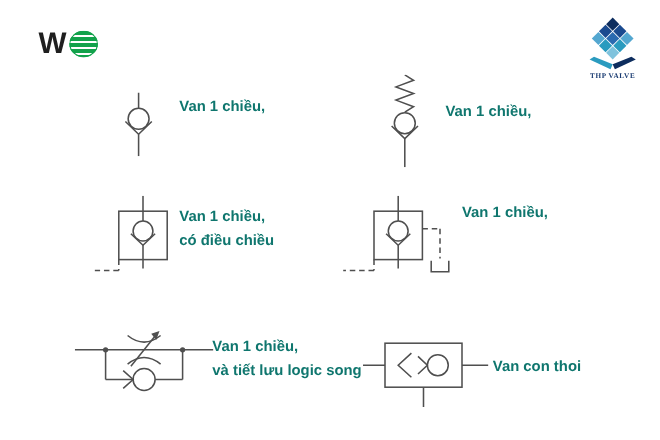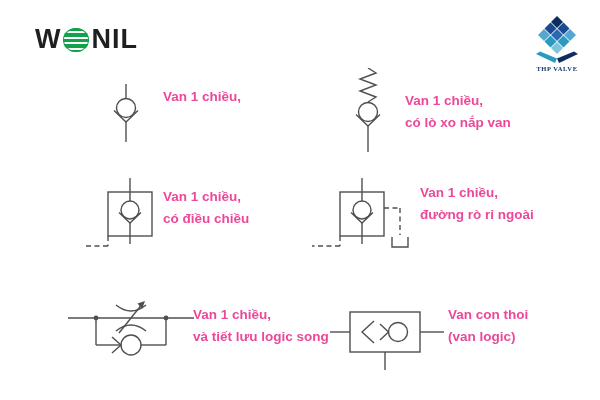--- a/index.html
+++ b/index.html
@@ -12,36 +12,35 @@
   .wonil .ltr{font-size:27px;font-weight:800;color:#1f1f1f;letter-spacing:1px;line-height:1;}
   .wonil .disc{
     display:inline-block;width:26px;height:24px;border-radius:50%;
     background:repeating-linear-gradient(180deg,#12a24b 0 3.5px,#ffffff 3.5px 5.5px);
     box-shadow:inset 0 0 0 1px #12a24b;
   }
   .thp{position:absolute;left:528px;top:14px;}
   
   .sym{position:absolute;}
   .sym svg{display:block;}
-  .lbl{position:absolute;color:#ec4899;font-size:13.5px;font-weight:700;line-height:21.5px;white-space:nowrap;}
+  .lbl{position:absolute;color:#0f766e;font-size:13.5px;font-weight:700;line-height:21.5px;white-space:nowrap;}
   .lbl span{display:block;}
   .stroke{stroke:#4f4f4f;stroke-width:1.4;fill:none;}
   .dash{stroke:#4f4f4f;stroke-width:1.4;fill:none;stroke-dasharray:5 3.5;}
   .fillg{fill:#4f4f4f;stroke:none;}
   .thp-caption{font-family:"Liberation Serif","DejaVu Serif",serif;font-size:6.5px;font-weight:700;fill:#16386f;letter-spacing:.6px;}
 </style>
 </head>
 <body>
 
 <div id="canvas">
 
   <div class="wonil">
     <span class="ltr">W</span>
     <span class="disc"></span>
-    <span class="ltr">NIL</span>
   </div>
 
   <div class="thp">
     <svg width="58" height="58" viewBox="0 0 58 58">
       <g>
         <path d="M29 2 L35 8 L29 14 L23 8 Z" fill="#0d2d5e"></path>
         <path d="M22.5 8.5 L28.5 14.5 L22.5 20.5 L16.5 14.5 Z" fill="#1a4a8f"></path>
         <path d="M35.5 8.5 L41.5 14.5 L35.5 20.5 L29.5 14.5 Z" fill="#1a4a8f"></path>
         <path d="M16 15 L22 21 L16 27 L10 21 Z" fill="#53a7d0"></path>
         <path d="M29 15 L35 21 L29 27 L23 21 Z" fill="#2a6ab0"></path>
@@ -73,21 +72,20 @@
   <div class="sym" style="left:346px;top:68px;">
     <svg width="44" height="84" viewBox="0 0 44 84">
       <polyline class="stroke" points="22,0 30,5 14,11 30,17 14,23 30,29 22,34"></polyline>
       <circle class="stroke" cx="22" cy="44" r="9.5"></circle>
       <path class="stroke" d="M10 46.5 L22 58 L34 46.5"></path>
       <line class="stroke" x1="22" y1="58" x2="22" y2="84"></line>
     </svg>
   </div>
   <div class="lbl" style="left:405px;top:90px;">
     <span>Van 1 chiều,</span>
-    <span>có lò xo nắp van</span>
   </div>
 
   <div class="sym" style="left:86px;top:178px;">
     <svg width="72" height="72" viewBox="0 0 72 72">
       <rect class="stroke" x="22" y="14" width="44" height="44"></rect>
       <line class="stroke" x1="44" y1="0" x2="44" y2="23"></line>
       <circle class="stroke" cx="44" cy="32" r="9"></circle>
       <path class="stroke" d="M33 34.5 L44 45 L55 34.5"></path>
       <line class="stroke" x1="44" y1="45" x2="44" y2="66"></line>
       <line class="dash" x1="22" y1="58" x2="22" y2="68"></line>
@@ -108,21 +106,20 @@
       <line class="stroke" x1="58" y1="45" x2="58" y2="66"></line>
       <line class="dash" x1="36" y1="58" x2="36" y2="68"></line>
       <line class="dash" x1="36" y1="68" x2="8" y2="68"></line>
       <line class="dash" x1="80" y1="30" x2="96" y2="30"></line>
       <line class="dash" x1="96" y1="30" x2="96" y2="57"></line>
       <polyline class="stroke" points="88,59 88,69 104,69 104,59"></polyline>
     </svg>
   </div>
   <div class="lbl" style="left:420px;top:182px;">
     <span>Van 1 chiều,</span>
-    <span>đường rò rỉ ngoài</span>
   </div>
 
   <div class="sym" style="left:68px;top:300px;">
     <svg width="126" height="62" viewBox="0 0 126 62">
       <line class="stroke" x1="0" y1="18" x2="126" y2="18"></line>
       <circle class="fillg" cx="28" cy="18" r="2.4"></circle>
       <circle class="fillg" cx="98" cy="18" r="2.4"></circle>
       <path class="stroke" d="M48 5 Q63 17 78 5"></path>
       <path class="stroke" d="M48 31 Q63 19 78 31"></path>
       <line class="stroke" x1="51" y1="33" x2="75" y2="3"></line>
@@ -144,18 +141,17 @@
     <svg width="114" height="64" viewBox="0 0 114 64">
       <rect class="stroke" x="20" y="4" width="70" height="40"></rect>
       <line class="stroke" x1="0" y1="24" x2="20" y2="24"></line>
       <line class="stroke" x1="90" y1="24" x2="114" y2="24"></line>
       <line class="stroke" x1="55" y1="44" x2="55" y2="62"></line>
       <polyline class="stroke" points="44,13 32,24 44,35"></polyline>
       <circle class="stroke" cx="68" cy="24" r="9.5"></circle>
       <path class="stroke" d="M50 16 L58.5 24 L50 32"></path>
     </svg>
   </div>
-  <div class="lbl" style="left:448px;top:304px;">
+  <div class="lbl" style="left:448px;top:322px;">
     <span>Van con thoi</span>
-    <span>(van logic)</span>
   </div>
 
 </div>
 
 </body></html>

